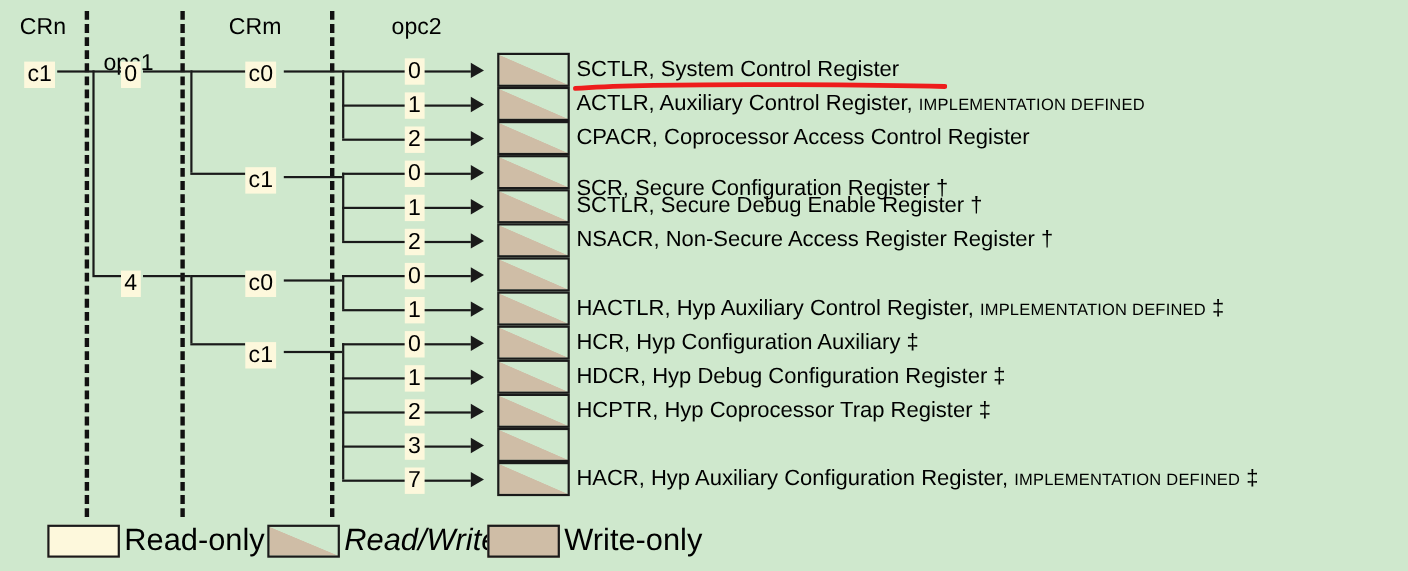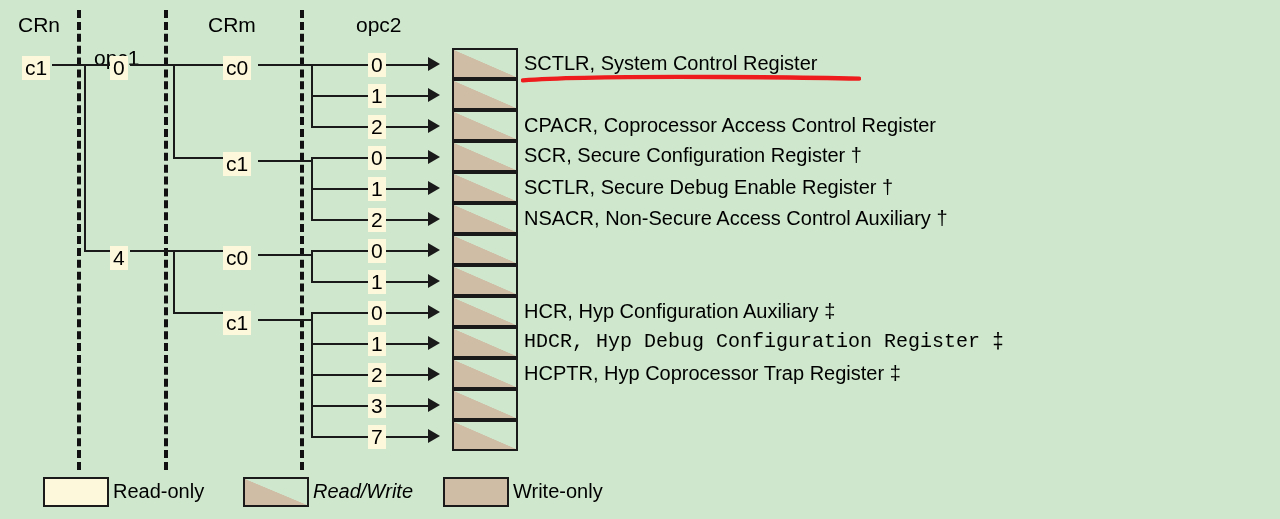--- a/index.html
+++ b/index.html
@@ -109,21 +109,21 @@
     z-index:3;
   }
   .legend-box.ro{background:#fdf8dc;}
   .legend-box.rw{
     background:linear-gradient(to top right, #cfbda6 0%, #cfbda6 49.4%, #cfe8cd 50.6%, #cfe8cd 100%);
   }
   .legend-box.wo{background:#cfbda6;}
   .legend-label{
     position:absolute;
     top:479px;
-    font-size:20px;
+    font-size:28px;
     line-height:24px;
     white-space:nowrap;
     color:#000;
     z-index:3;
   }
 </style>
 </head>
 <body>
 
 <div id="diagram">
@@ -178,70 +178,73 @@
     <div class="arrow" style="left: 428px; top: 56.5px;"></div>
     <div class="rbox" title="read-write" style="top: 48px;"></div>
     <div class="rlabel" style="top: 51.5px;"><span>SCTLR</span><span>, System Control Register</span></div>
     <svg class="red-underline" viewBox="0 0 340 9" preserveAspectRatio="none" style="top: 73.5px;">
       <path d="M2,6.4 C40,3.4 120,2.6 200,3.0 C265,3.3 312,4.0 338,4.6" stroke="#ee1c1c" stroke-width="4.4" stroke-linecap="round" fill="none"></path>
     </svg>
     <div class="chip" style="left: 368px; top: 83.5px;">1</div>
     <div class="hline" style="left: 385px; top: 94.5px; width: 43px;"></div>
     <div class="arrow" style="left: 428px; top: 87.5px;"></div>
     <div class="rbox" title="read-write" style="top: 79px;"></div>
+    <div class="rlabel" style="top: 82.5px;"><span>ACTLR</span><span>, Auxiliary Control Register, </span><span class="impdef">IMPLEMENTATION DEFINED</span> </div>
     <div class="chip" style="left: 368px; top: 114.5px;">2</div>
     <div class="hline" style="left: 385px; top: 125.5px; width: 43px;"></div>
     <div class="arrow" style="left: 428px; top: 118.5px;"></div>
     <div class="rbox" title="read-write" style="top: 110px;"></div>
     <div class="rlabel" style="top: 113.5px;"><span>CPACR</span><span>, Coprocessor Access Control Register</span></div>
     <div class="chip" style="left: 368px; top: 145.5px;">0</div>
     <div class="hline" style="left: 385px; top: 156.5px; width: 43px;"></div>
     <div class="arrow" style="left: 428px; top: 149.5px;"></div>
     <div class="rbox" title="read-write" style="top: 141px;"></div>
-    <div class="rlabel" style="top: 144px;"><span>SCR</span><span>, Secure Configuration Register </span><span class="dag">†</span></div>
+    <div class="rlabel" style="top: 160px;"><span>SCR</span><span>, Secure Configuration Register </span><span class="dag">†</span></div>
     <div class="chip" style="left: 368px; top: 176.5px;">1</div>
     <div class="hline" style="left: 385px; top: 187.5px; width: 43px;"></div>
     <div class="arrow" style="left: 428px; top: 180.5px;"></div>
     <div class="rbox" title="read-write" style="top: 172px;"></div>
     <div class="rlabel" style="top: 175.5px;"><span>SCTLR</span><span>, Secure Debug Enable Register </span><span class="dag">†</span></div>
     <div class="chip" style="left: 368px; top: 207.5px;">2</div>
     <div class="hline" style="left: 385px; top: 218.5px; width: 43px;"></div>
     <div class="arrow" style="left: 428px; top: 211.5px;"></div>
     <div class="rbox" title="read-write" style="top: 203px;"></div>
-    <div class="rlabel" style="top: 206.5px;"><span>NSACR</span><span>, Non-Secure Access Control Auxiliary </span><span class="dag">†</span></div>
+    <div class="rlabel" style="top: 206.5px;"><span>NSACR</span><span>, Non-Secure Access Register Register </span><span class="dag">†</span></div>
     <div class="chip" style="left: 368px; top: 238.5px;">0</div>
     <div class="hline" style="left: 385px; top: 249.5px; width: 43px;"></div>
     <div class="arrow" style="left: 428px; top: 242.5px;"></div>
     <div class="rbox" title="read-write" style="top: 234px;"></div>
     <div class="chip" style="left: 368px; top: 269.5px;">1</div>
     <div class="hline" style="left: 385px; top: 280.5px; width: 43px;"></div>
     <div class="arrow" style="left: 428px; top: 273.5px;"></div>
     <div class="rbox" title="read-write" style="top: 265px;"></div>
+    <div class="rlabel" style="top: 268.5px;"><span>HACTLR</span><span>, Hyp Auxiliary Control Register, </span><span class="impdef">IMPLEMENTATION DEFINED</span> <span class="dag">‡</span></div>
     <div class="chip" style="left: 368px; top: 300.5px;">0</div>
     <div class="hline" style="left: 385px; top: 311.5px; width: 43px;"></div>
     <div class="arrow" style="left: 428px; top: 304.5px;"></div>
     <div class="rbox" title="read-write" style="top: 296px;"></div>
     <div class="rlabel" style="top: 299.5px;"><span>HCR</span><span>, Hyp Configuration Auxiliary </span><span class="dag">‡</span></div>
     <div class="chip" style="left: 368px; top: 331.5px;">1</div>
     <div class="hline" style="left: 385px; top: 342.5px; width: 43px;"></div>
     <div class="arrow" style="left: 428px; top: 335.5px;"></div>
     <div class="rbox" title="read-write" style="top: 327px;"></div>
-    <div class="rlabel" style="top: 330.5px; font-family: Liberation Mono, monospace;"><span>HDCR</span><span>, Hyp Debug Configuration Register </span><span class="dag">‡</span></div>
+    <div class="rlabel" style="top: 330.5px;"><span>HDCR</span><span>, Hyp Debug Configuration Register </span><span class="dag">‡</span></div>
     <div class="chip" style="left: 368px; top: 362.5px;">2</div>
     <div class="hline" style="left: 385px; top: 373.5px; width: 43px;"></div>
     <div class="arrow" style="left: 428px; top: 366.5px;"></div>
     <div class="rbox" title="read-write" style="top: 358px;"></div>
     <div class="rlabel" style="top: 361.5px;"><span>HCPTR</span><span>, Hyp Coprocessor Trap Register </span><span class="dag">‡</span></div>
     <div class="chip" style="left: 368px; top: 393.5px;">3</div>
     <div class="hline" style="left: 385px; top: 404.5px; width: 43px;"></div>
     <div class="arrow" style="left: 428px; top: 397.5px;"></div>
     <div class="rbox" title="read-write" style="top: 389px;"></div>
     <div class="chip" style="left: 368px; top: 424.5px;">7</div>
     <div class="hline" style="left: 385px; top: 435.5px; width: 43px;"></div>
     <div class="arrow" style="left: 428px; top: 428.5px;"></div>
     <div class="rbox" title="read-write" style="top: 420px;"></div>
+    <div class="rlabel" style="top: 423.5px;"><span>HACR</span><span>, Hyp Auxiliary Configuration Register, </span><span class="impdef">IMPLEMENTATION DEFINED</span> <span class="dag">‡</span></div>
     <div class="legend-box ro" style="left: 43px;"></div>
     <div class="legend-label" style="left: 113px;">Read-only</div>
     <div class="legend-box rw" style="left: 243px;"></div>
     <div class="legend-label" style="left: 313px; font-style: italic;">Read/Write</div>
     <div class="legend-box wo" style="left: 443px;"></div>
     <div class="legend-label" style="left: 513px;">Write-only</div>
   </div>
 
 </body></html>

